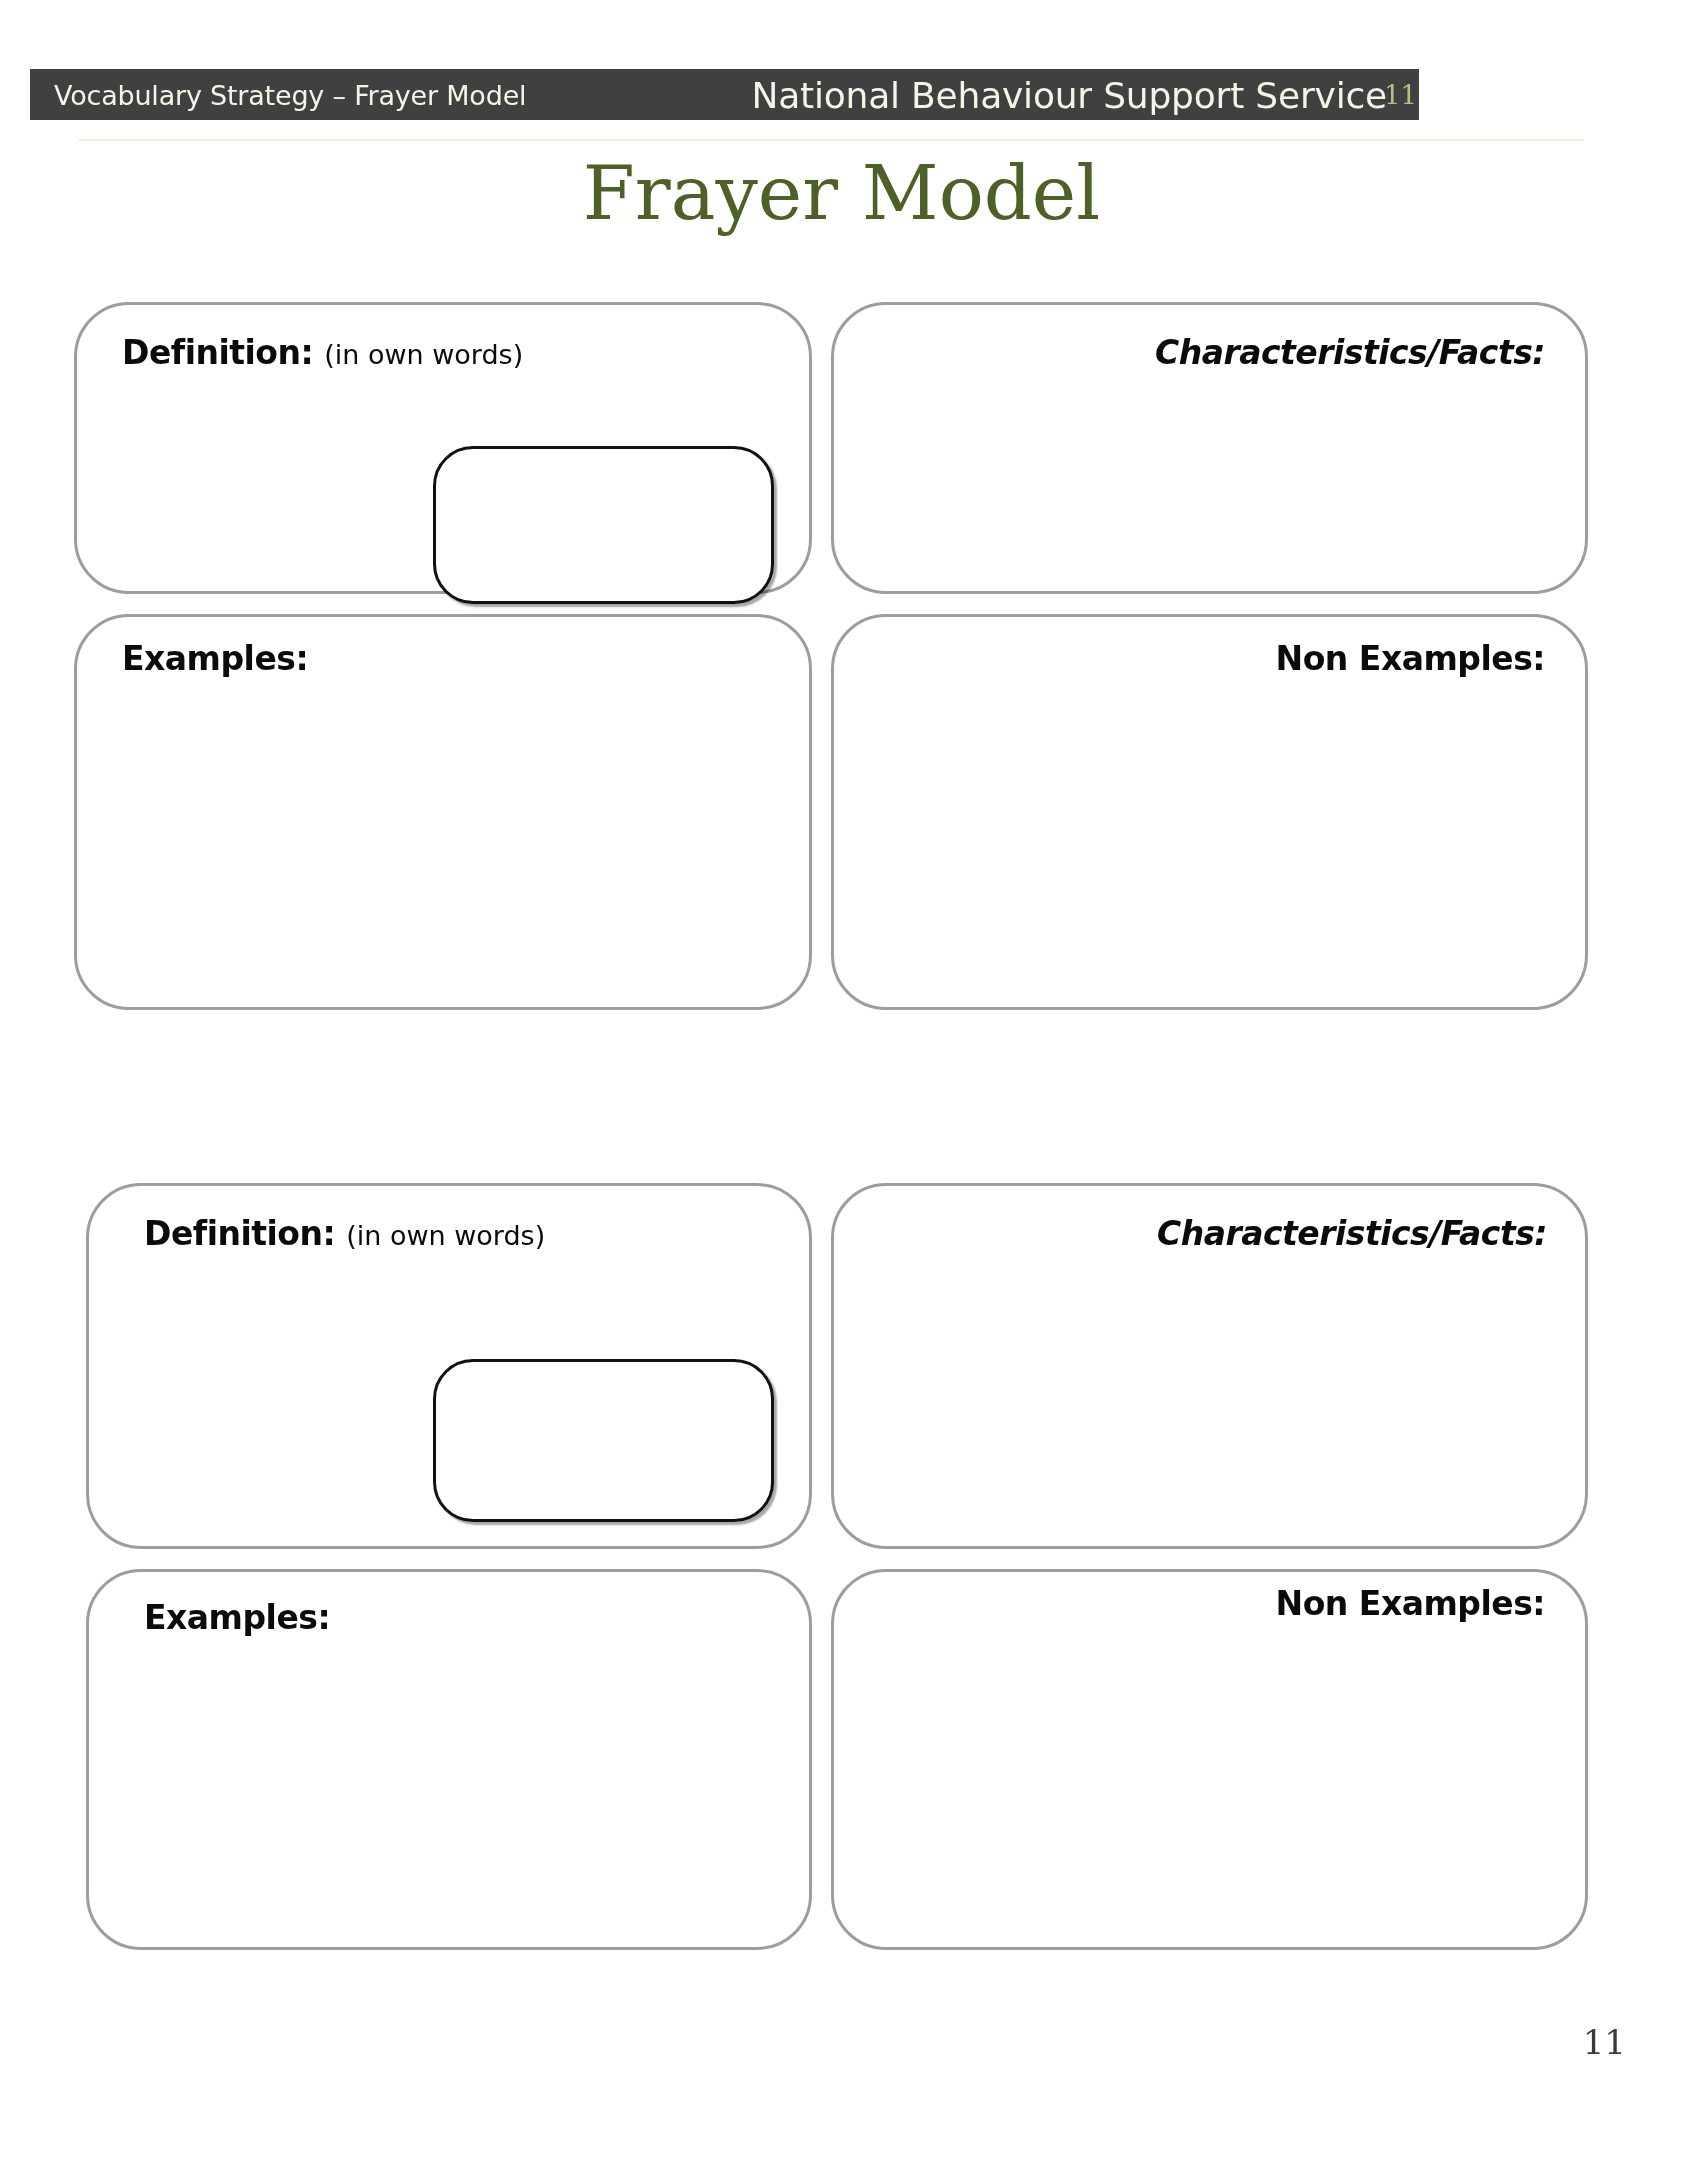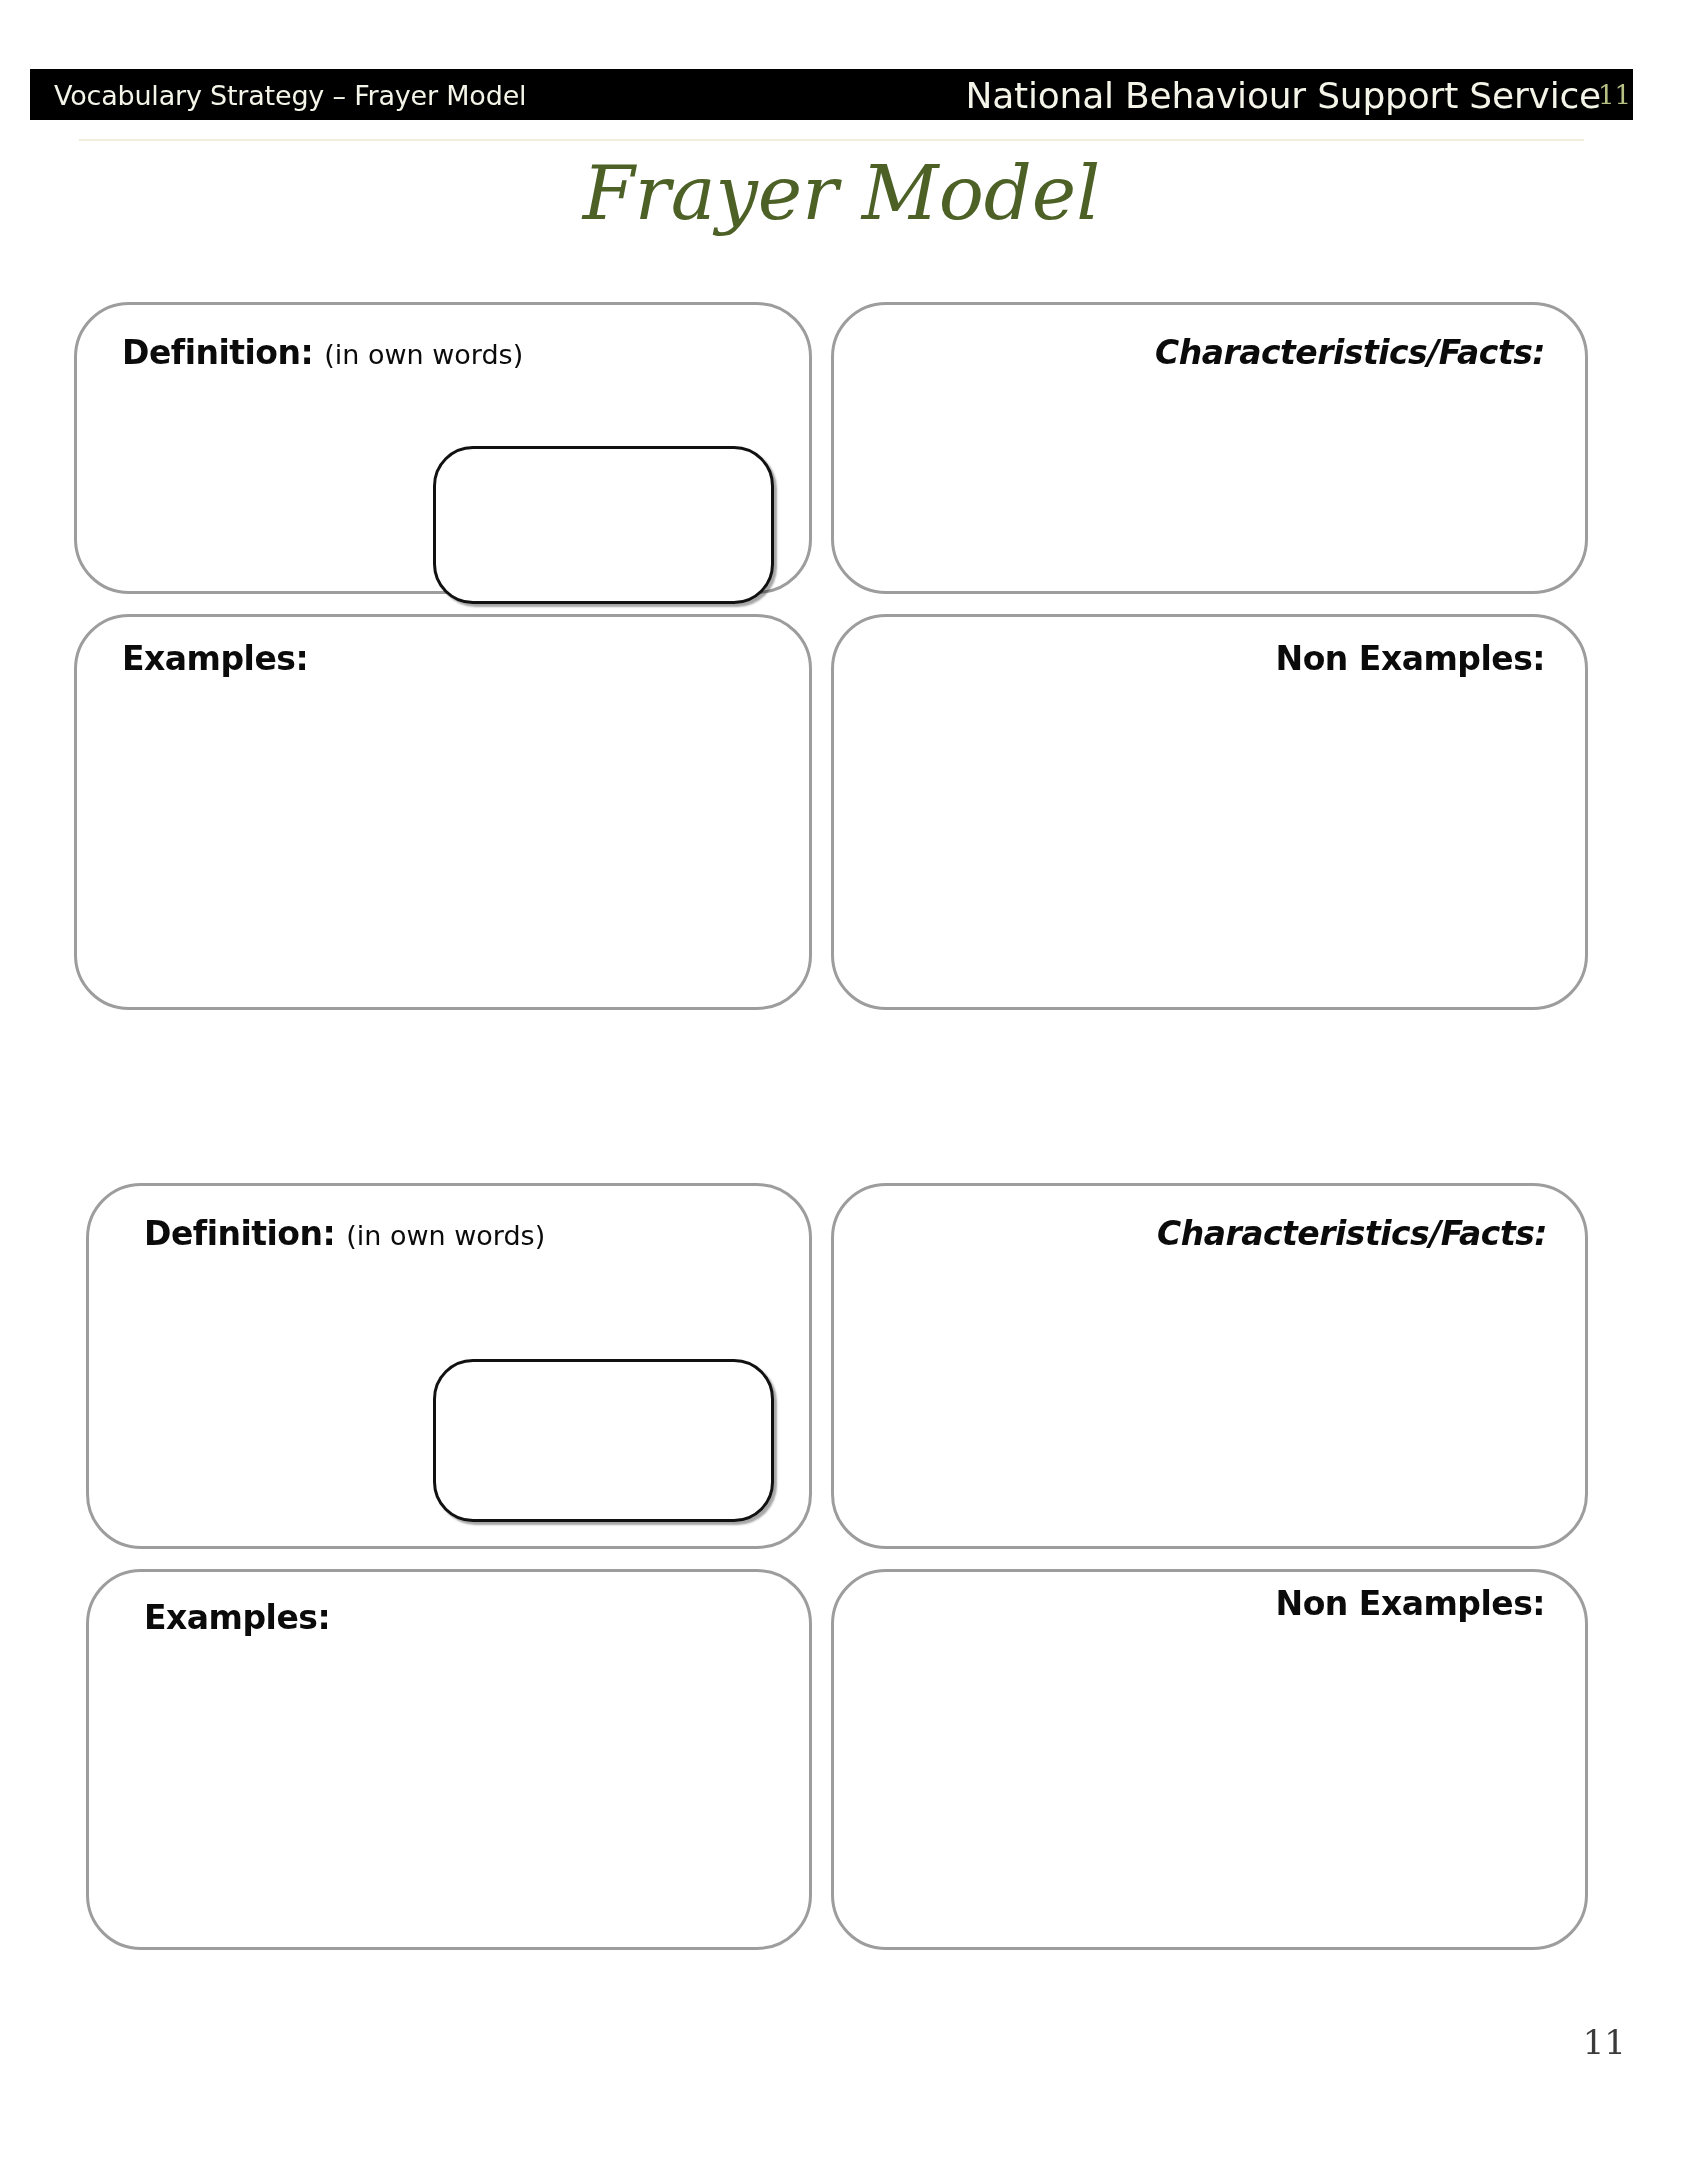--- a/index.html
+++ b/index.html
@@ -13,23 +13,23 @@
     position: relative;
     font-family: "DejaVu Sans", sans-serif;
     overflow: hidden;
   }
 
   
   .header-banner {
     position: absolute;
     left: 30px;
     top: 69px;
-    width: 1603px;
+    width: 1389px;
     height: 51px;
-    background: #000000;
+    background: #404040;
     box-sizing: border-box;
   }
   .header-banner-inner {
     position: relative;
     width: 100%;
     height: 100%;
   }
   .header-left {
     position: absolute;
     left: 24px;
@@ -75,21 +75,20 @@
   .page-title {
     position: absolute;
     left: 0;
     top: 149px;
     width: 1683px;
     text-align: center;
     font-family: "DejaVu Serif", serif;
     font-size: 75px;
     color: #4d6127;
     letter-spacing: 0px;
-    font-style: italic;
   }
 
   
   .frayer {
     position: absolute;
     left: 74px;
     width: 1515px;
   }
   .frayer-1 { top: 302px; }
   .frayer-2 { top: 1183px; }

